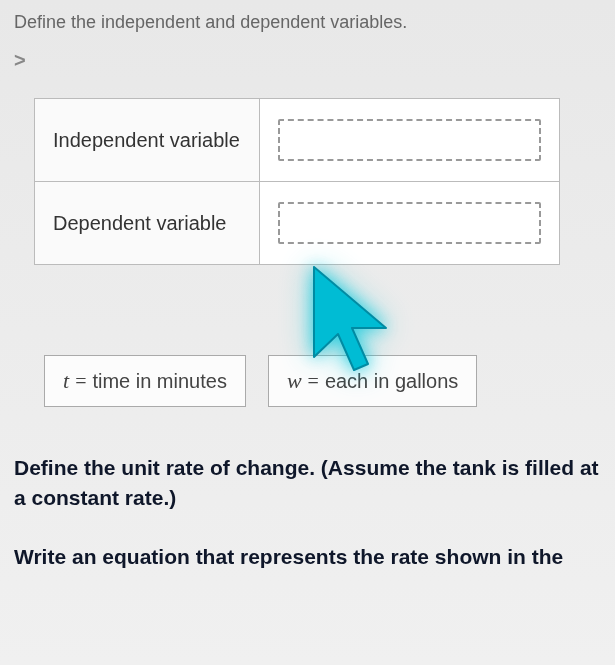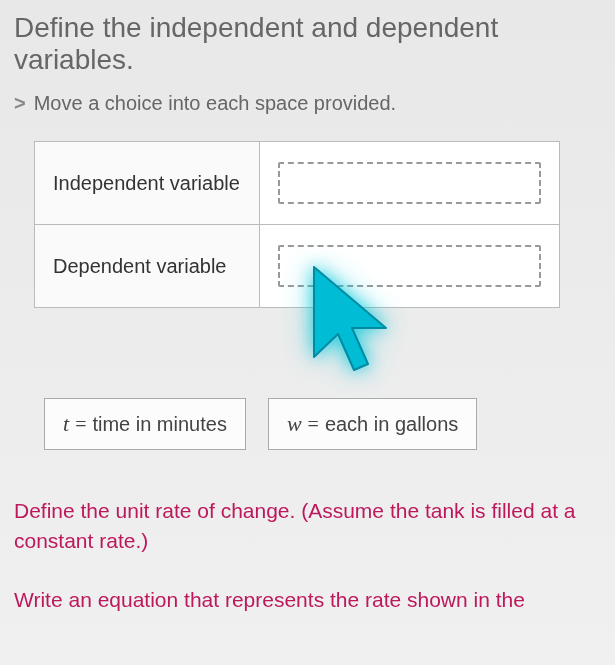--- a/index.html
+++ b/index.html
@@ -11,21 +11,21 @@
       width: 615px;
       height: 665px;
       background: linear-gradient(to bottom, #e8e8e8, #f0f0f0);
       font-family: Arial, Helvetica, sans-serif;
       padding: 12px 14px;
       color: #444;
       position: relative;
       overflow: hidden;
     }
     .question-title {
-      font-size: 28px;
+      font-size: 18px;
       color: #666;
       margin-bottom: 16px;
     }
     .instruction {
       font-size: 20px;
       color: #666;
       margin-bottom: 26px;
       display: flex;
       align-items: center;
       gap: 8px;
@@ -85,40 +85,40 @@
     .choice .var {
       font-style: italic;
       font-family: 'Times New Roman', serif;
       font-size: 22px;
     }
     .choice .eq {
       font-family: 'Times New Roman', serif;
     }
     .para {
       font-size: 21px;
-      color: #be185d;
+      color: #0f172a;
       line-height: 1.45;
       margin-bottom: 28px;
+      font-weight: bold;
     }
     .cursor-overlay {
       position: absolute;
       top: 262px;
       left: 304px;
       pointer-events: none;
       filter: drop-shadow(0 0 8px rgba(0, 200, 220, 0.7)) drop-shadow(0 0 14px rgba(0, 200, 220, 0.45));
     }
   </style>
 </head>
 <body>
 
 <div class="question-title">Define the independent and dependent variables.</div>
 
 <div class="instruction">
   <span class="chevron">&gt;</span>
-  <span>Move a choice into each space provided.</span>
 </div>
 
 <div class="table-wrap">
   <table>
     <tbody>
         <tr>
       <td class="label-cell">Independent variable</td>
       <td class="drop-cell">
         <div class="drop-slot"></div>
       </td>

